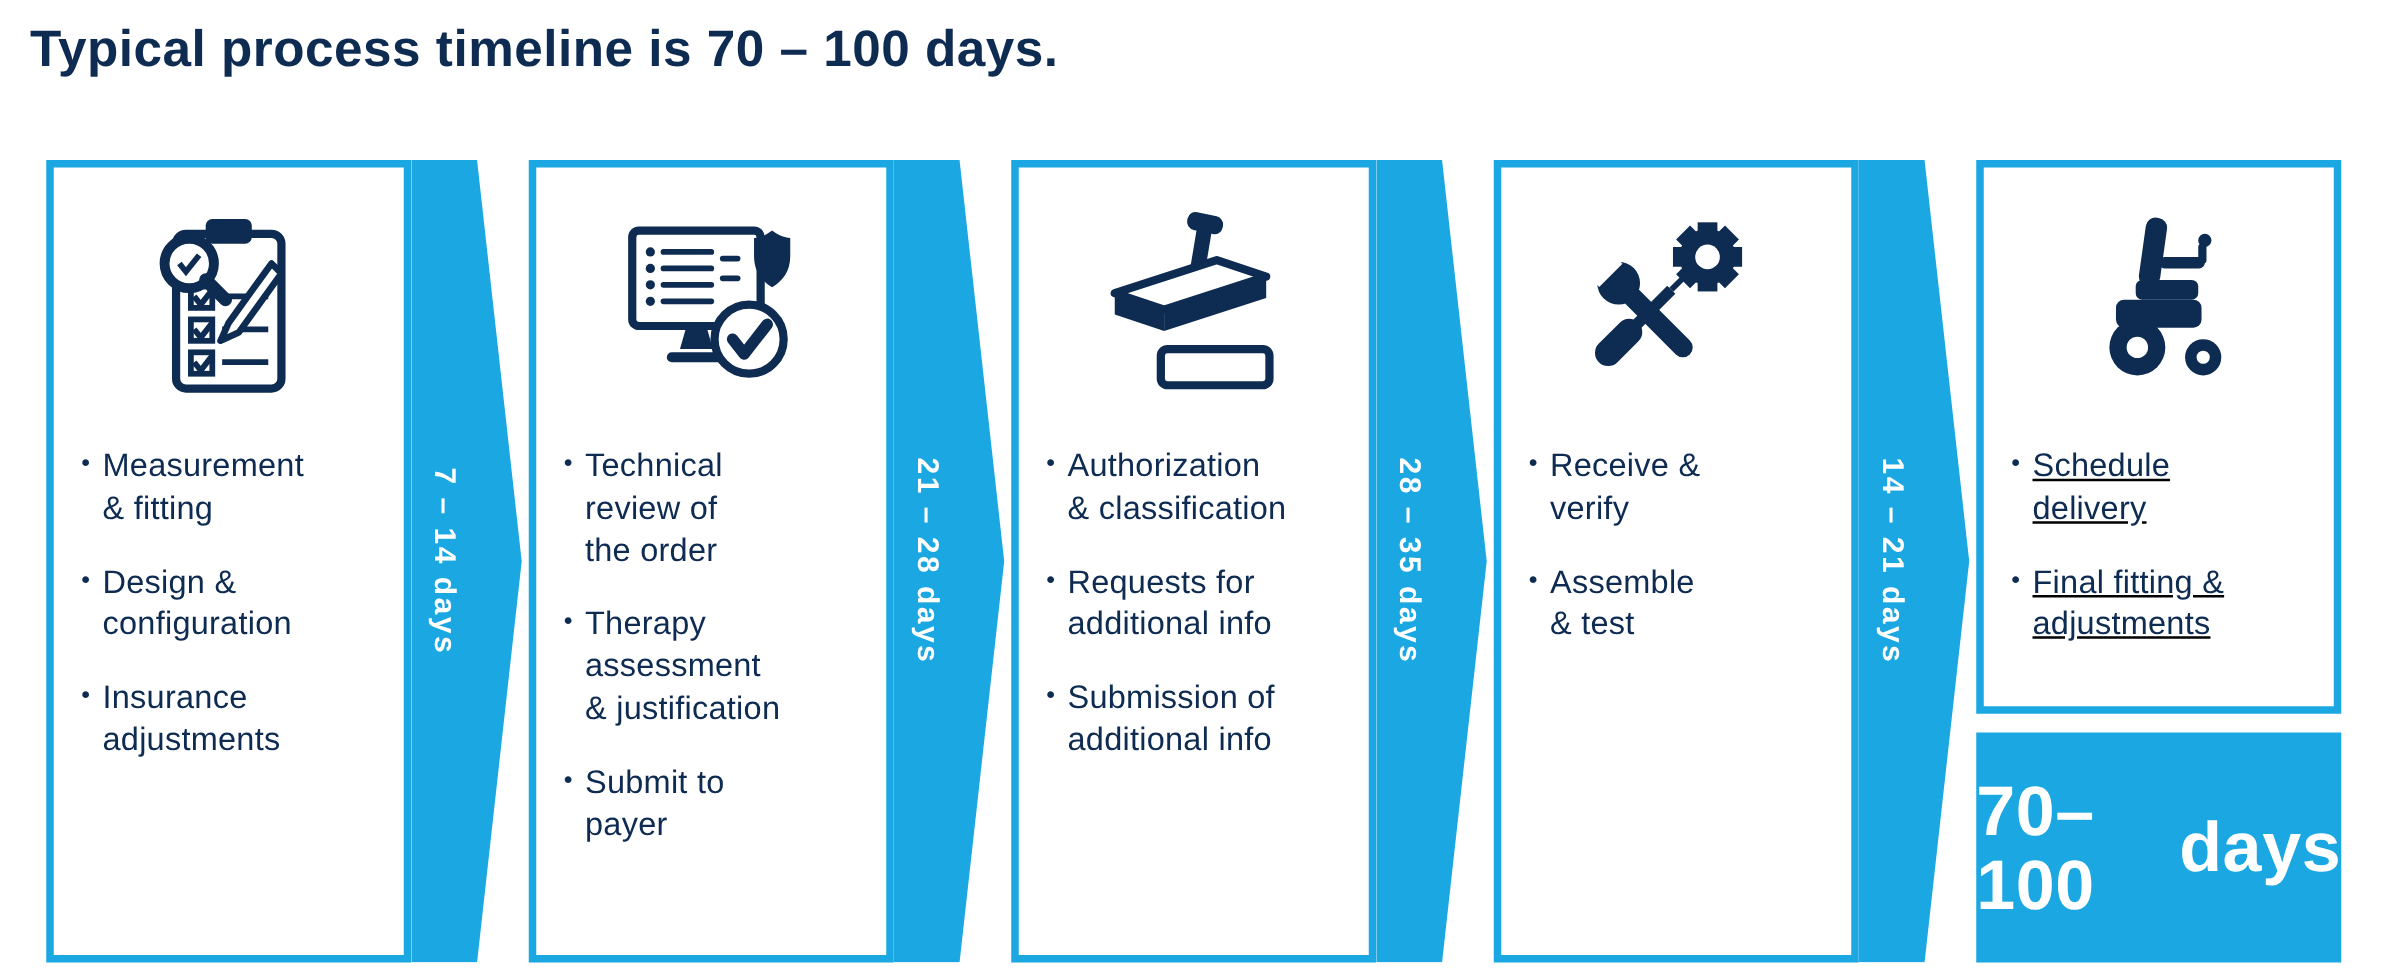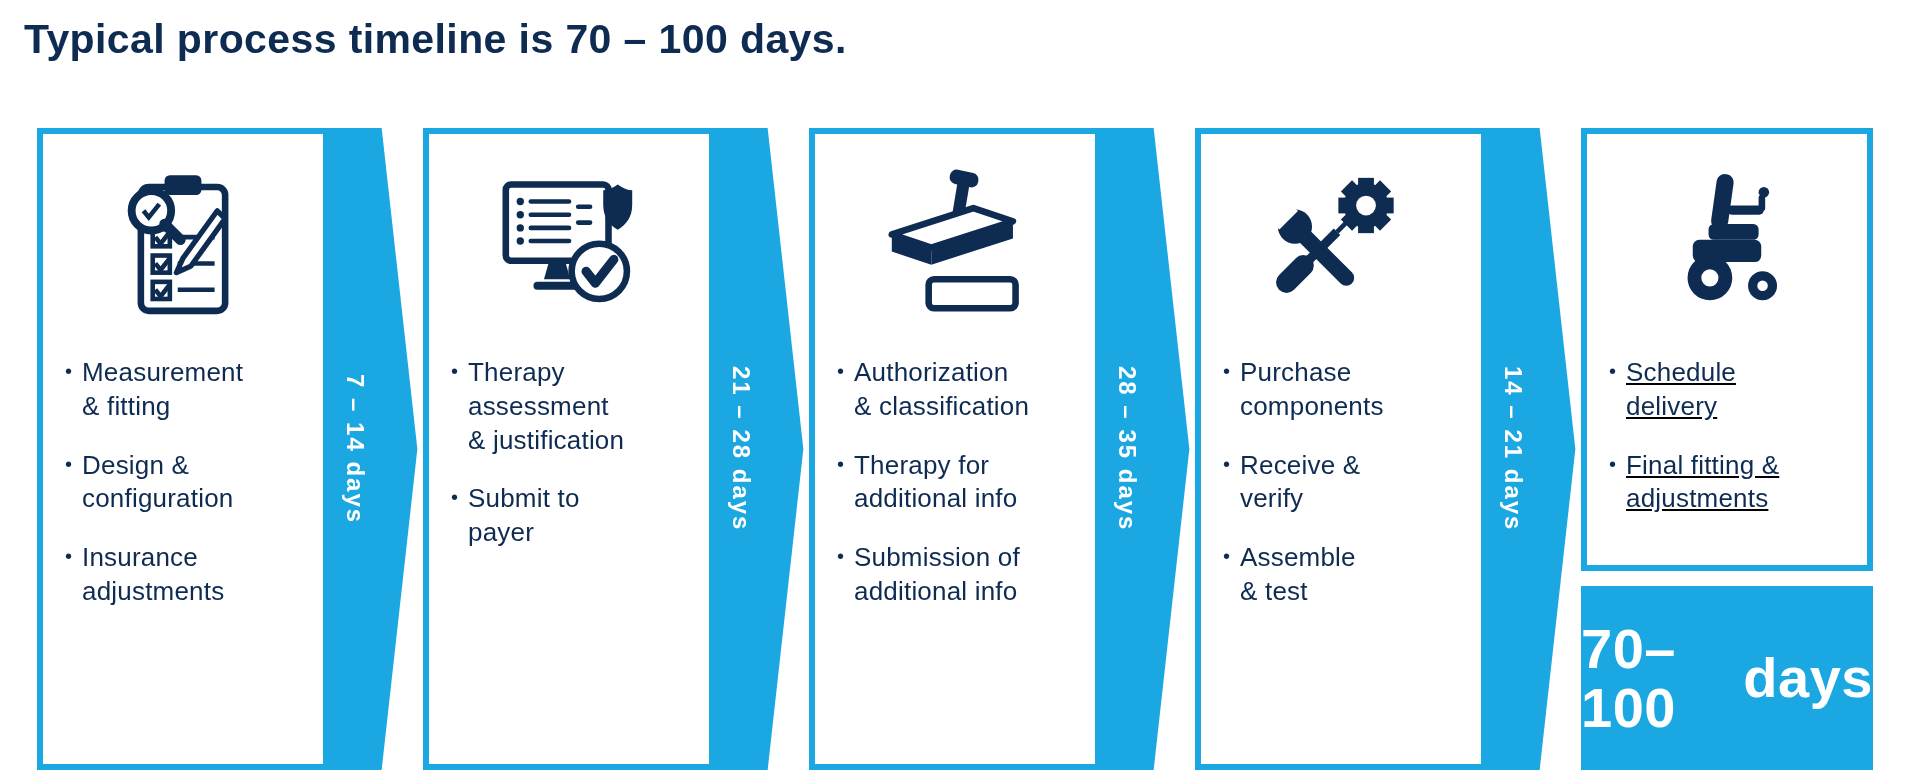--- a/index.html
+++ b/index.html
@@ -116,20 +116,23 @@
             <line x1="67" y1="43" x2="76" y2="43"></line>
           </g>
           <path d="M97 14 c4 3 7.5 4.3 11 4.5 v11 c0 9.5 -4.5 15 -11 19 c-6.5 -4 -11 -9.5 -11 -19 v-11 c3.5 -0.2 7 -1.5 11 -4.5 z" fill="currentColor"></path>
           <path d="M45 72 h12 l4 14 h-20 z" fill="currentColor"></path>
           <rect x="33" y="88" width="36" height="6" rx="3" fill="currentColor"></rect>
           <circle cx="83" cy="80" r="21" fill="#fff" stroke="currentColor" stroke-width="5"></circle>
           <path d="M73 80 l7 9 l14 -18" fill="none" stroke="currentColor" stroke-width="7" stroke-linecap="round" stroke-linejoin="round"></path>
         </svg>
       </div>
       <ul class="bullets">
+        <li>Technical
+review of
+the order</li>
         <li>Therapy
 assessment
 &amp; justification</li>
         <li>Submit to
 payer</li>
       </ul>
     </section>
 
     <div class="connector">
       <span class="connector-label">21 – 28 days</span>
@@ -142,21 +145,21 @@
           <path d="M62 12 l9 2 l-4 24 l-9 -2 z" fill="currentColor"></path>
           <polygon points="12,52 74,32 104,42 42,62" fill="#fff" stroke="currentColor" stroke-width="5" stroke-linejoin="round"></polygon>
           <polygon points="12,52 42,62 42,75 12,65" fill="currentColor"></polygon>
           <polygon points="42,62 104,42 104,55 42,75" fill="currentColor"></polygon>
           <rect x="40" y="86" width="66" height="22" rx="4" fill="#fff" stroke="currentColor" stroke-width="5"></rect>
         </svg>
       </div>
       <ul class="bullets">
         <li>Authorization
 &amp; classification</li>
-        <li>Therapy for
+        <li>Requests for
 additional info</li>
         <li>Submission of
 additional info</li>
       </ul>
     </section>
 
     <div class="connector">
       <span class="connector-label">28 – 35 days</span>
     </div>
 
@@ -177,22 +180,20 @@
           </g>
           <circle cx="25" cy="46" r="13" fill="currentColor"></circle>
           <rect x="6" y="31" width="20" height="12" fill="#fff" transform="rotate(-45 16 37)"></rect>
           <line x1="33" y1="54" x2="64" y2="85" stroke="currentColor" stroke-width="12" stroke-linecap="round"></line>
           <rect x="8" y="74" width="34" height="16" rx="8" fill="currentColor" transform="rotate(-45 25 82)"></rect>
           <line x1="35" y1="72" x2="57" y2="50" stroke="currentColor" stroke-width="7"></line>
           <line x1="57" y1="50" x2="64" y2="43" stroke="currentColor" stroke-width="3.5"></line>
         </svg>
       </div>
       <ul class="bullets">
-        <li>Purchase
-components</li>
         <li>Receive &amp;
 verify</li>
         <li>Assemble
 &amp; test</li>
       </ul>
     </section>
 
     <div class="connector">
       <span class="connector-label">14 – 21 days</span>
     </div>

